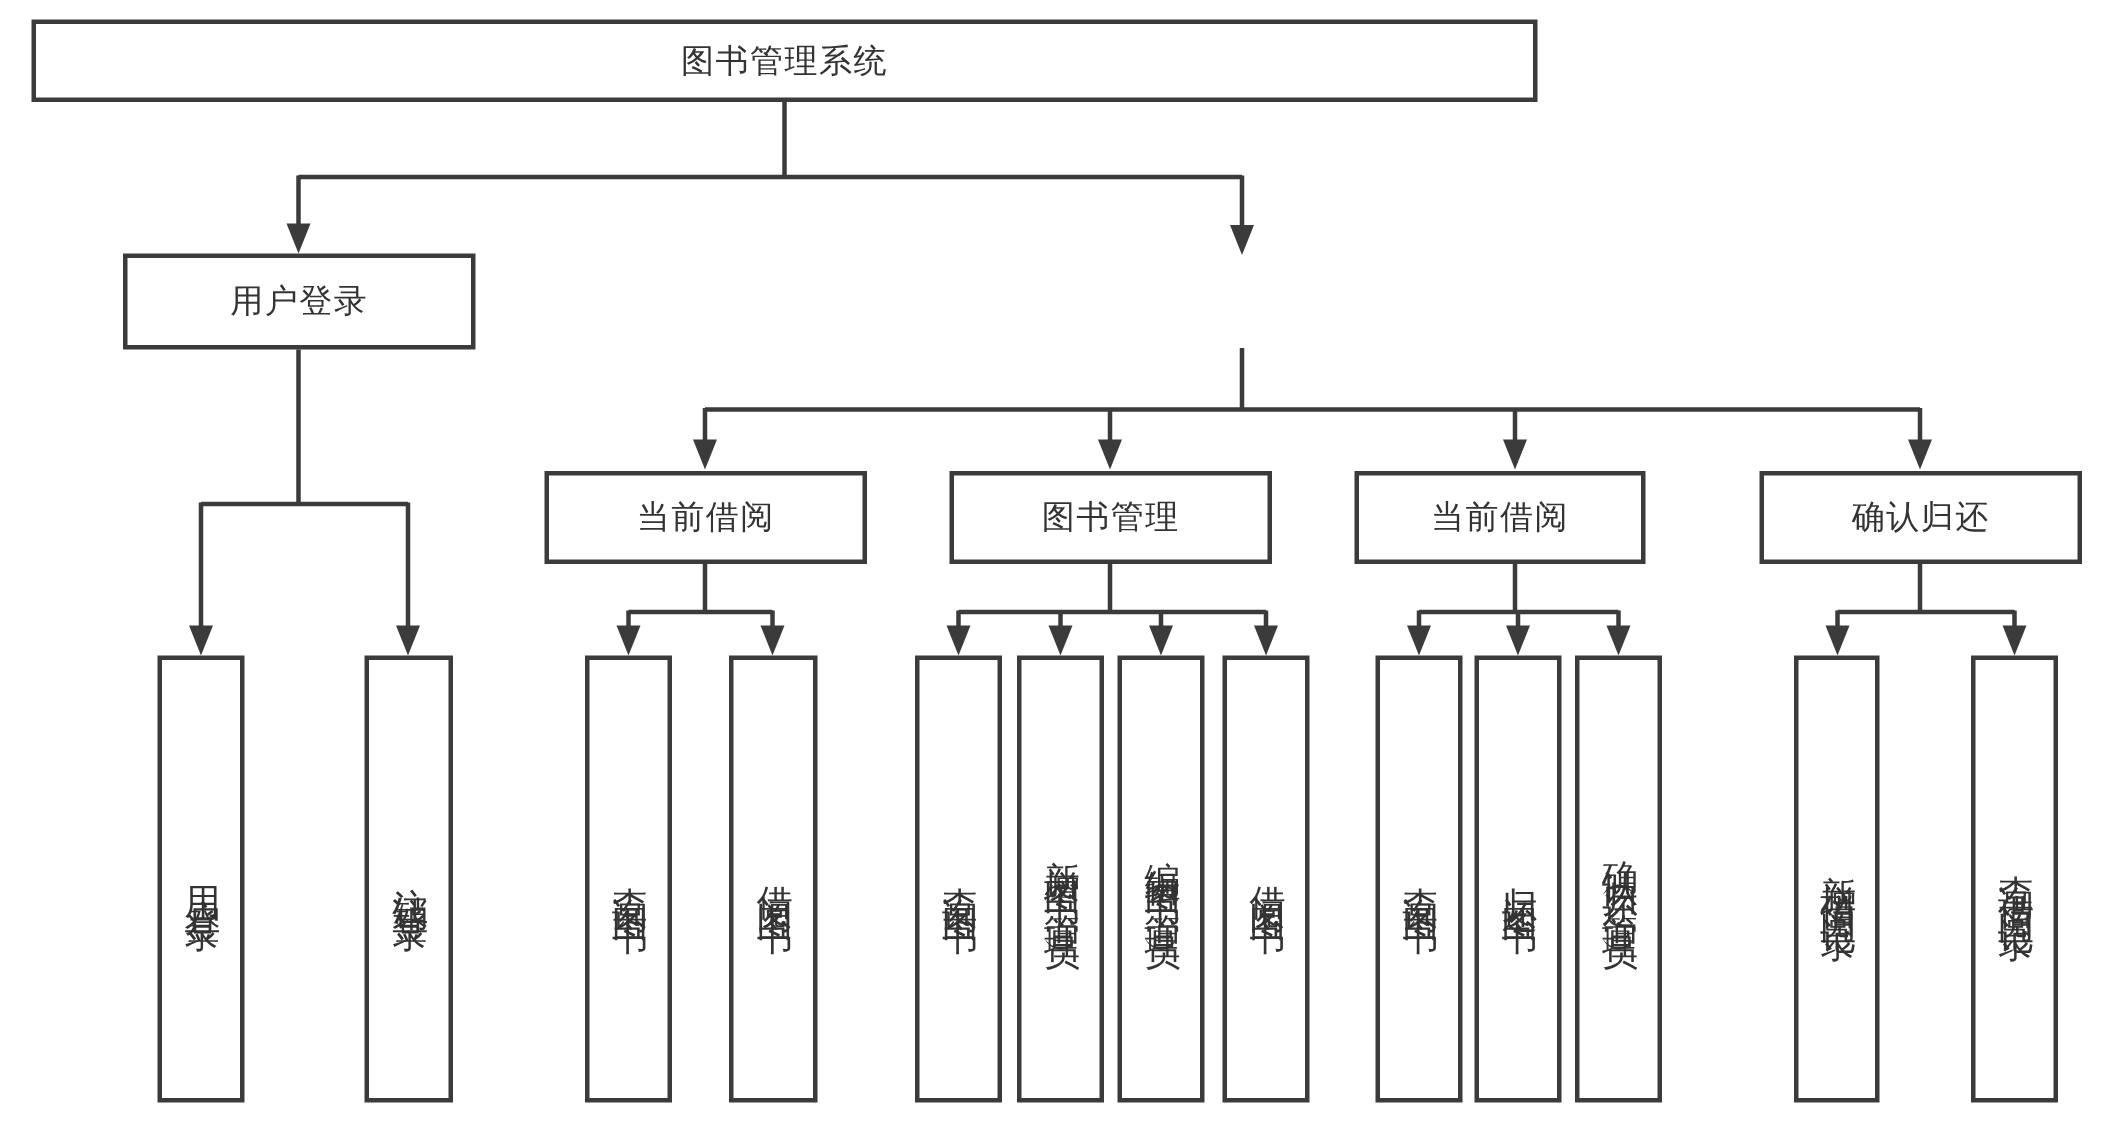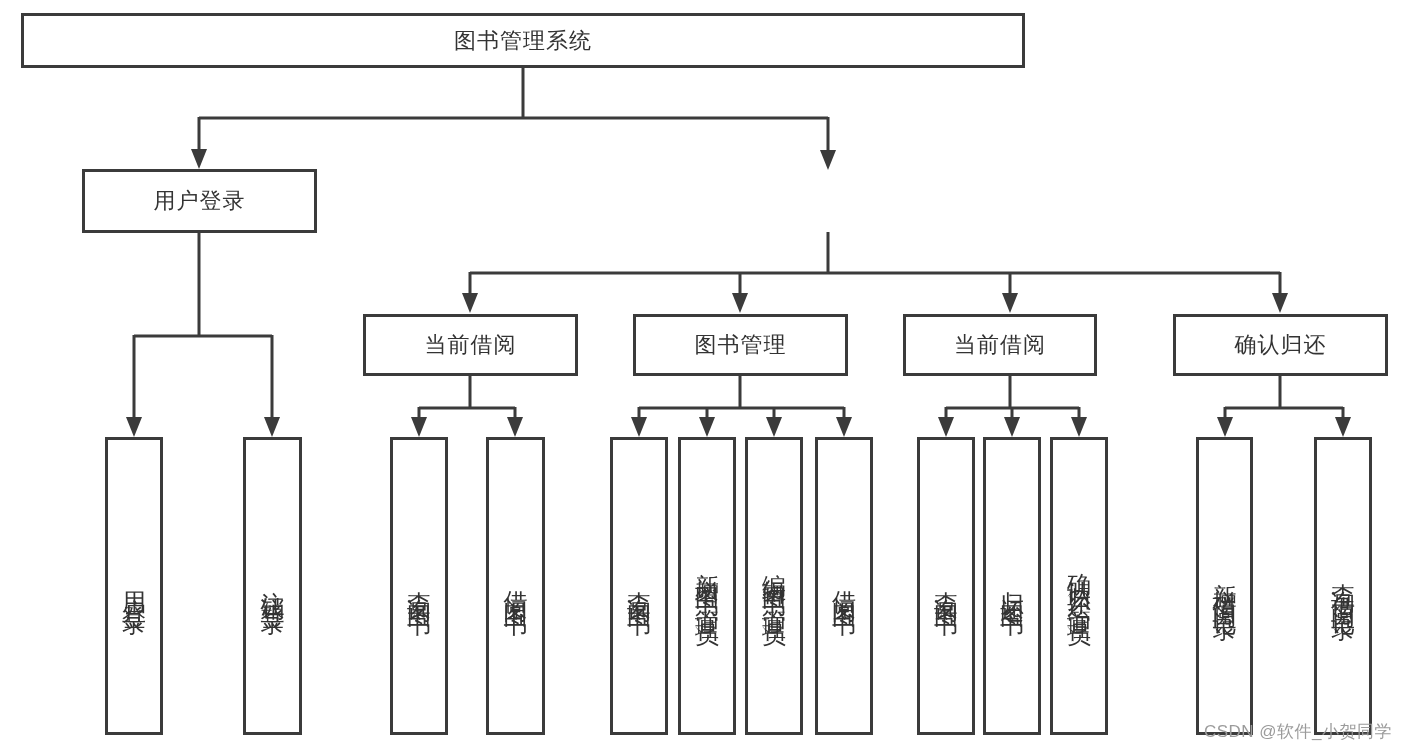--- a/index.html
+++ b/index.html
@@ -129,14 +129,13 @@
     <span class="vlabel">确认归还（管理员）</span>
   </div>
 
   <div class="node vbox" style="left:1196px;top:437px;width:57px;height:298px">
     <span class="vlabel">新增借阅记录</span>
   </div>
   <div class="node vbox" style="left:1314px;top:437px;width:58px;height:298px">
     <span class="vlabel">查询借阅记录</span>
   </div>
 
-  <div class="watermark">CSDN @软件_小贺同学</div>
 </div>
 
 </body></html>

